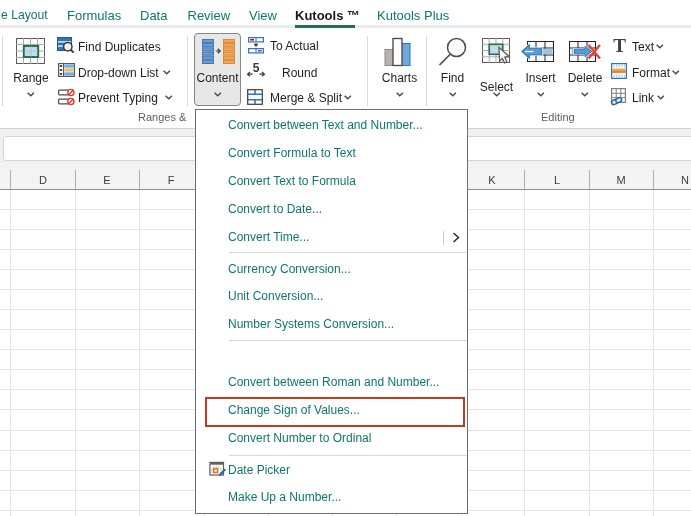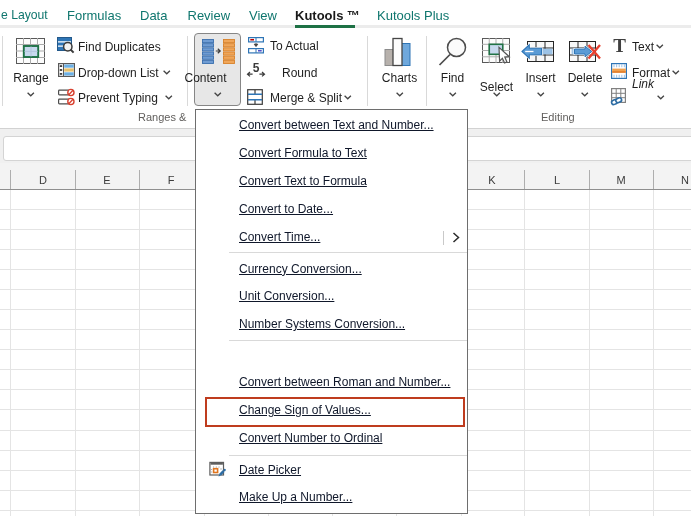--- a/index.html
+++ b/index.html
@@ -8,21 +8,21 @@
   .abs{position:absolute;}
   .tab{position:absolute;top:7.5px;font-size:13px;color:#0f766e;white-space:nowrap;}
   .lbl{position:absolute;font-size:12px;color:#1e1e1e;white-space:nowrap;line-height:14px;}
   .biglbl{position:absolute;font-size:12px;color:#1e1e1e;text-align:center;white-space:nowrap;}
   .grplbl{position:absolute;font-size:11px;color:#605e5c;white-space:nowrap;}
   .vsep{position:absolute;width:1px;background:#d9d9d9;top:36px;height:70px;}
   .hl{position:absolute;height:1px;background:#e4e4e4;}
   .vl{position:absolute;width:1px;background:#e4e4e4;}
   .hdrsep{position:absolute;width:1px;background:#aeaeae;top:169.5px;height:19px;}
   .hdrltr{position:absolute;top:173.5px;font-size:11px;color:#3c3c3c;width:40px;text-align:center;}
-  .mi{position:absolute;left:43px;font-size:12px;color:#0f172a;white-space:nowrap;text-decoration:underline;}
+  .mi{position:absolute;left:32px;font-size:12px;color:#0f766e;white-space:nowrap;}
   .mdiv{position:absolute;left:33px;width:238px;height:1px;background:#d9d9d9;}
   svg{position:absolute;overflow:visible;}
   .chv{width:8px;height:5px;}
 </style>
 </head>
 <body>
 
 <div class="tab" style="left:1px;font-size:12.2px;">e Layout</div>
 <div class="tab" style="left:67px;">Formulas</div>
 <div class="tab" style="left:140px;">Data</div>
@@ -39,35 +39,35 @@
 <div class="vsep" style="left:426px;"></div>
 
 <div class="biglbl" style="left:8px;top:71px;width:46px;">Range</div>
 
 <div class="lbl" style="left:78px;top:40px;">Find Duplicates</div>
 <div class="lbl" style="left:78px;top:65.5px;">Drop-down List</div>
 <div class="lbl" style="left:78px;top:91px;">Prevent Typing</div>
 
 <div class="abs" style="left:194px;top:33px;width:47px;height:73px;background:#e7e7e7;
      border:1px solid #868686;border-radius:4px;box-sizing:border-box;"></div>
-<div class="biglbl" style="left:182px;top:71px;width:47px;">Content</div>
+<div class="biglbl" style="left:194px;top:71px;width:47px;">Content</div>
 
 <div class="lbl" style="left:270px;top:39px;">To Actual</div>
 <div class="lbl" style="left:282px;top:65.5px;">Round</div>
 <div class="lbl" style="left:270px;top:91px;">Merge &amp; Split</div>
 
 <div class="biglbl" style="left:376px;top:71px;width:47px;">Charts</div>
 <div class="biglbl" style="left:429px;top:71px;width:47px;">Find</div>
 <div class="biglbl" style="left:473px;top:80px;width:47px;">Select</div>
 <div class="biglbl" style="left:517px;top:71px;width:47px;">Insert</div>
 <div class="biglbl" style="left:561px;top:71px;width:48px;">Delete</div>
 
 <div class="lbl" style="left:632px;top:40px;">Text</div>
 <div class="lbl" style="left:632px;top:65.5px;">Format</div>
-<div class="lbl" style="left:632px;top:77px;font-style:italic;">Link</div>
+<div class="lbl" style="left:632px;top:91px;">Link</div>
 
 <div class="grplbl" style="left:138px;top:111px;">Ranges &amp;</div>
 <div class="grplbl" style="left:541px;top:111px;">Editing</div>
 
 <div class="abs" style="left:0;top:128px;width:691px;height:1px;background:#d2d2d2;"></div>
 
 <div class="abs" style="left:0;top:129px;width:691px;height:34px;background:#f0f0f0;"></div>
 <div class="abs" style="left:3px;top:136px;width:691px;height:25px;background:#fff;
      border:1px solid #d4d4d4;border-radius:3px;box-sizing:border-box;"></div>
 

